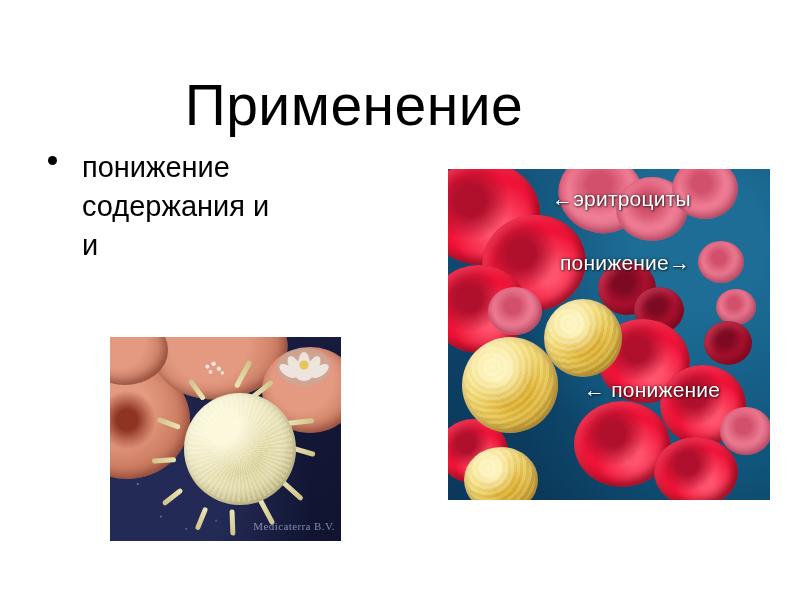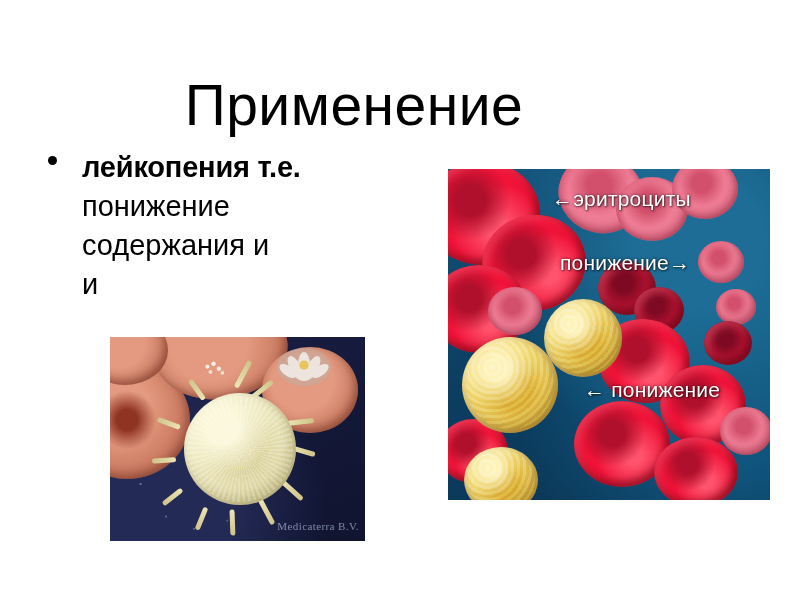--- a/index.html
+++ b/index.html
@@ -137,21 +137,21 @@
   }
   .lbl-ery   { left: 104px; top: 18px; }
   .lbl-throm { left: 112px; top: 82px; }
   .lbl-leu   { left: 136px; top: 209px; }
 
   
   .photo-macro {
     position: absolute;
     left: 110px;
     top: 337px;
-    width: 255px;
+    width: 231px;
     height: 204px;
     overflow: hidden;
     background: #c2410c;
   }
   .photo-macro .bg {
     position: absolute;
     inset: 0;
     background:
       radial-gradient(circle at 20% 85%, #232a55 0 26%, transparent 62%),
       linear-gradient(155deg, #1b2048 0%, #141838 55%, #10142f 100%);
@@ -230,21 +230,20 @@
   }
 </style>
 </head>
 <body>
 
 <h1 class="slide-title">Применение</h1>
 
 <div class="body-block">
   <div class="bullet-row">
     <span class="bullet-marker"></span>
-    <div class="body-line strong">лейкопения т.е.</div>
     <div class="body-line">понижение</div>
     <div class="body-line">содержания и</div>
     <div class="body-line">и</div>
   </div>
 </div>
 
 <figure class="photo-blood" style="margin:12px">
   <div class="bg"></div>
 
   <div class="rbc" style="left:-24px;  top:-8px;  width:116px; height:104px;"></div>

